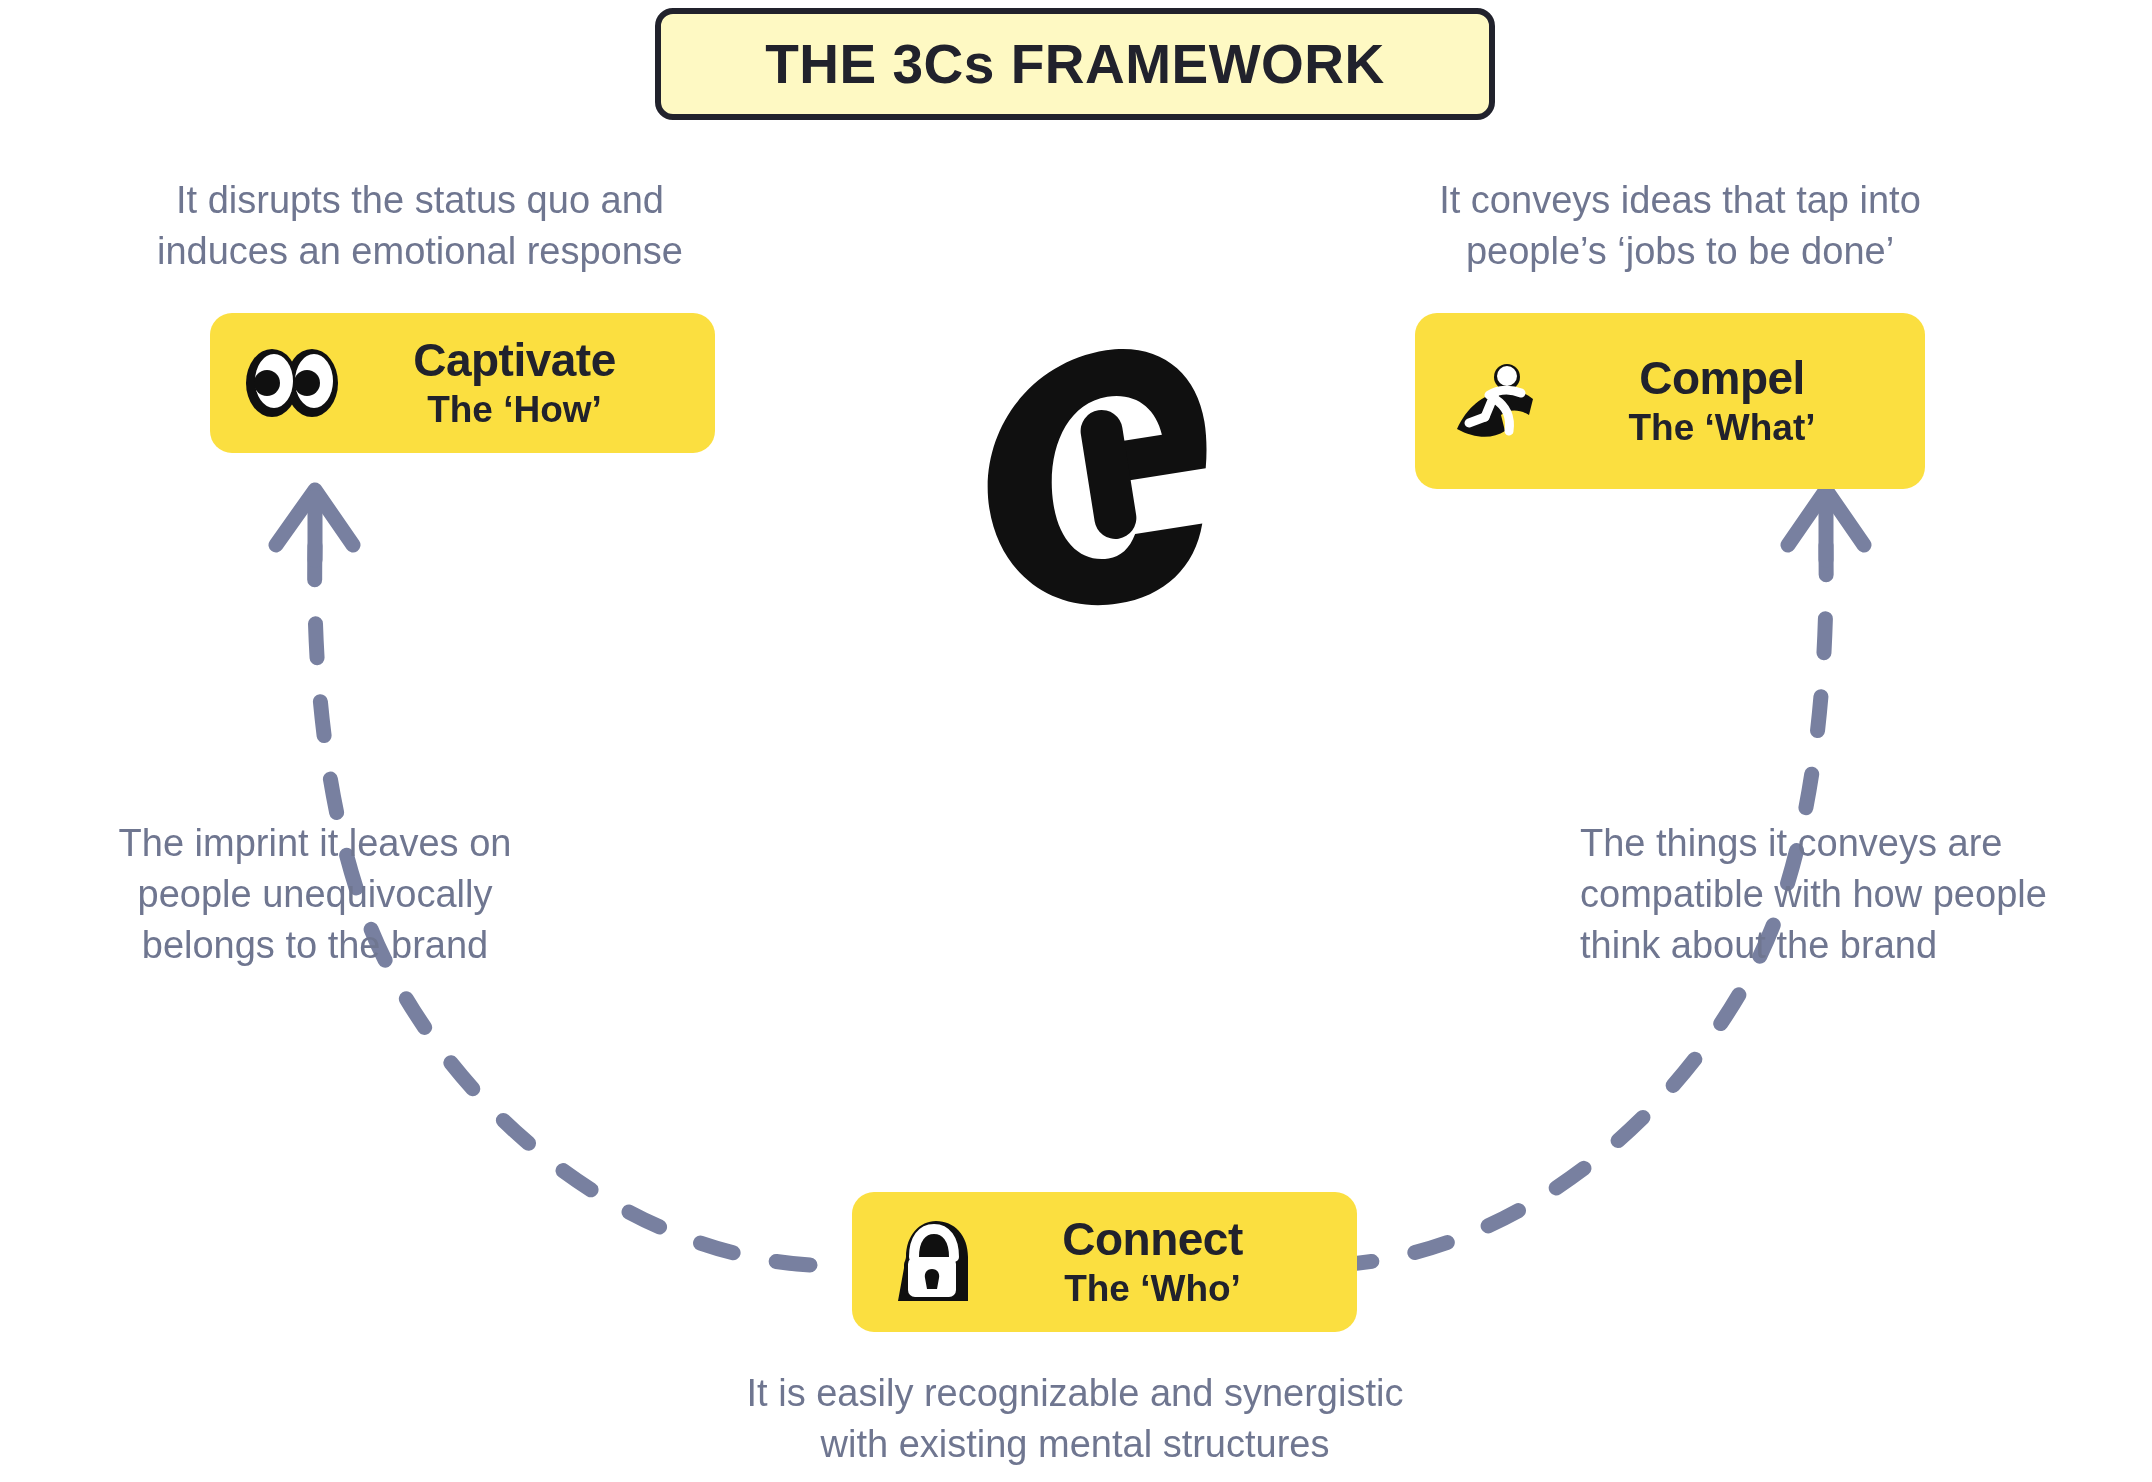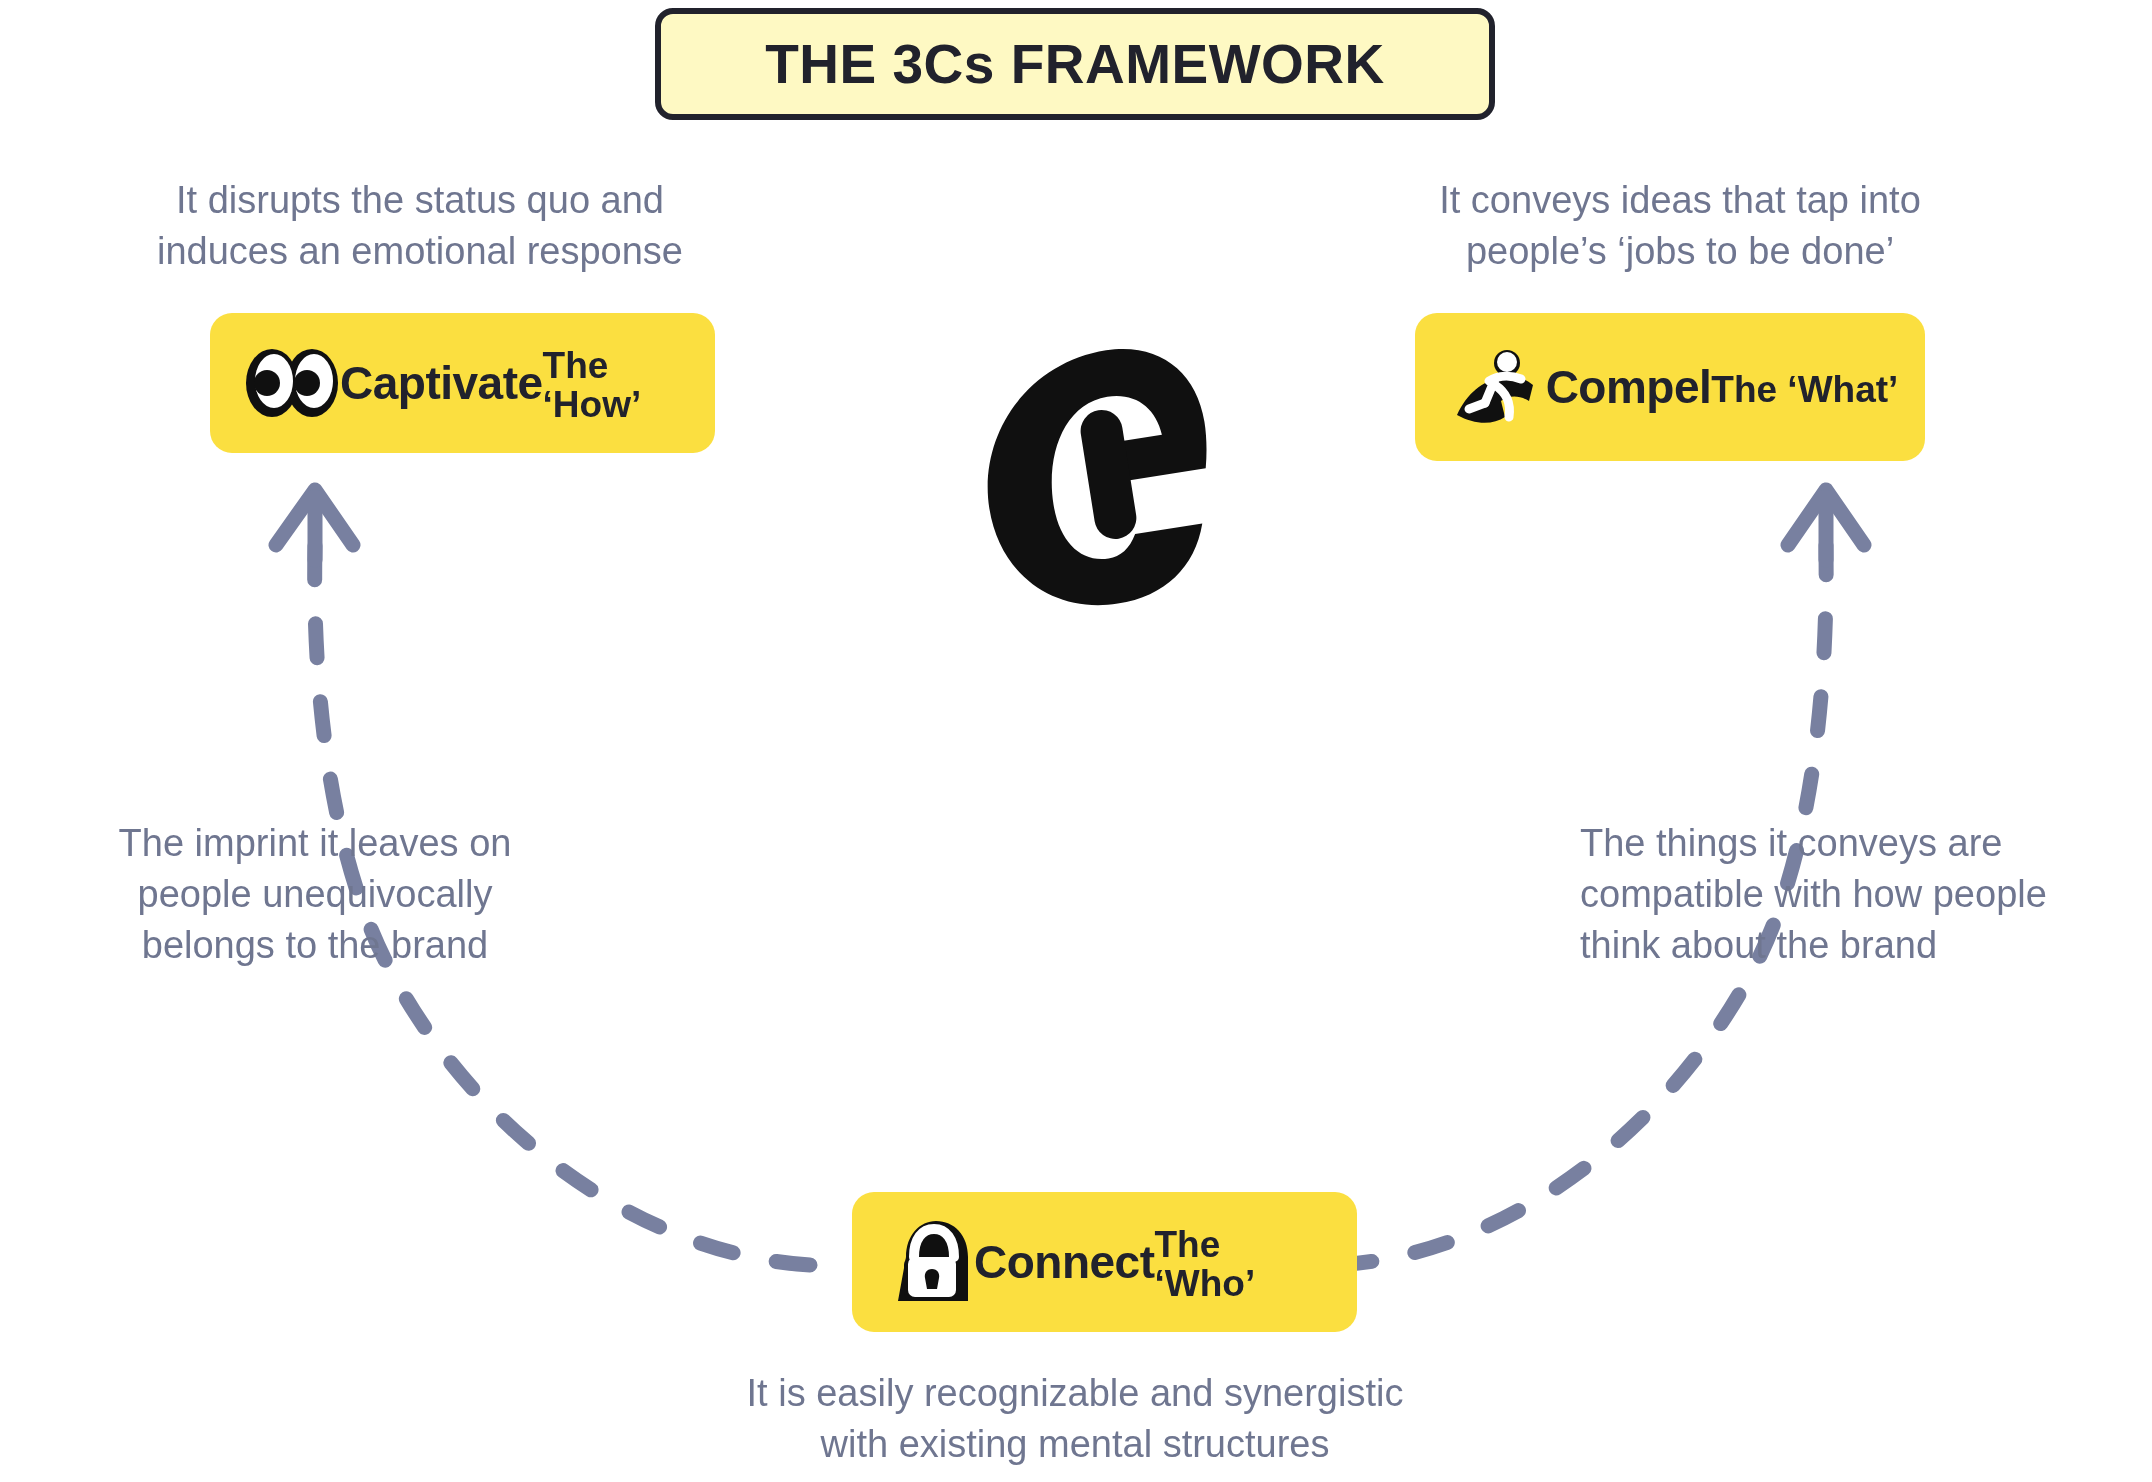--- a/index.html
+++ b/index.html
@@ -58,21 +58,21 @@
   .card-icon {
     flex: 0 0 auto;
     display: flex;
     align-items: center;
     justify-content: center;
     line-height: 1;
   }
   .card-texts {
     flex: 1 1 auto;
     display: flex;
-    flex-direction: row;
+    flex-direction: column;
     align-items: center;
     justify-content: center;
     line-height: 1.05;
   }
   .card-title {
     font-size: 46px;
     font-weight: 700;
     color: #21222c;
     letter-spacing: -0.5px;
   }
@@ -87,21 +87,21 @@
     left: 210px;
     top: 313px;
     width: 505px;
     height: 140px;
     padding: 0 26px 0 34px;
   }
   #card-compel {
     left: 1415px;
     top: 313px;
     width: 510px;
-    height: 148px;
+    height: 176px;
     padding: 0 26px 0 34px;
   }
   #card-connect {
     left: 852px;
     top: 1192px;
     width: 505px;
     height: 140px;
     padding: 0 26px 0 36px;
   }
 

